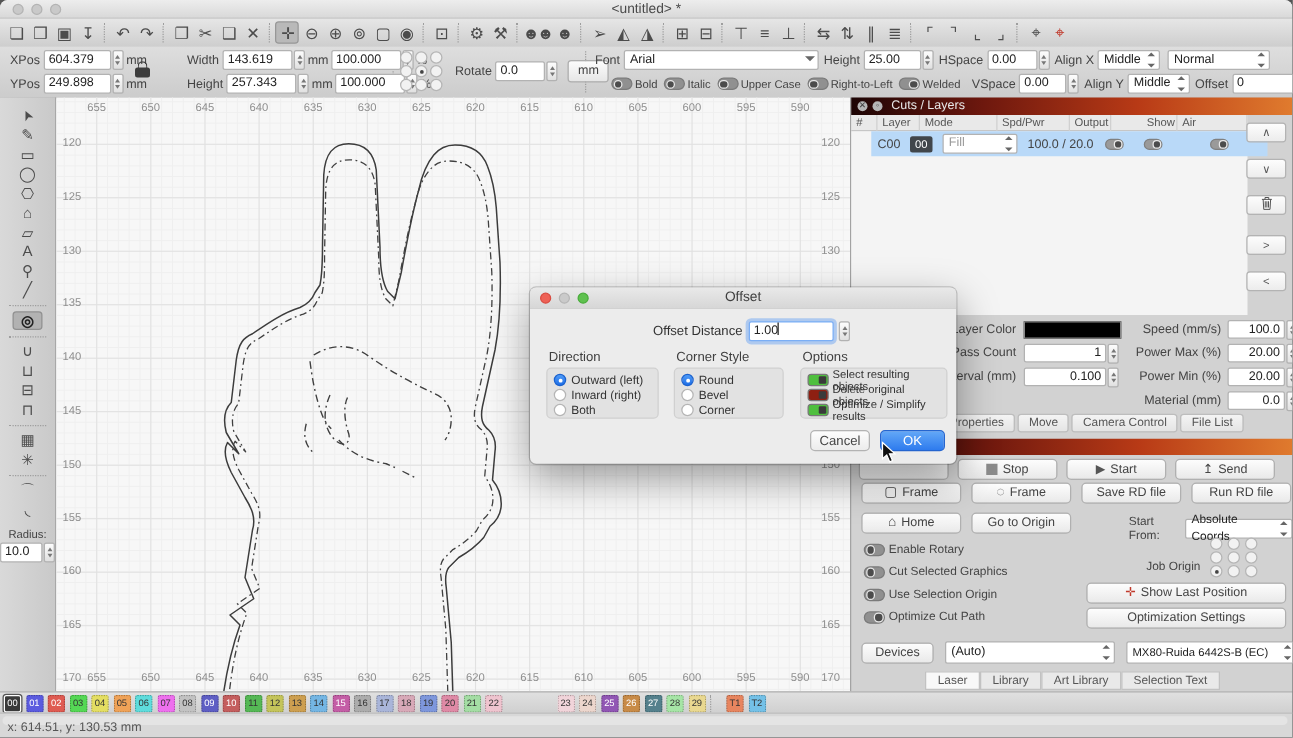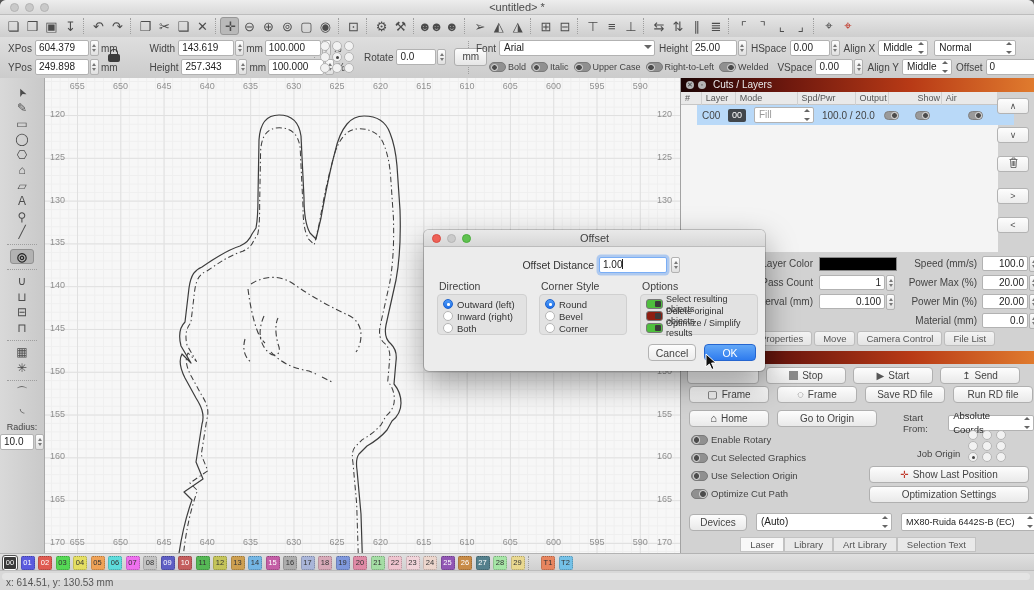--- a/index.html
+++ b/index.html
@@ -562,21 +562,21 @@
       <span class="btn" style="width:80px">
           <span>Run RD file</span>
         </span>
     </div>
 
     <div class="rrow" style="top:332px;left:8px;gap:8px">
       <span class="btn" style="width:80px">
           <span style="font-size:11px">⌂</span>
           <span>Home</span>
         </span>
-      <span class="btn" style="width:100px">
+      <span class="btn" style="width:80px">
           <span>Go to Origin</span>
         </span>
     </div>
     <div class="rrow" style="top:334px;left:222px;align-items:center">
       <span style="font-size:9.5px;color:#444">Start From:</span>
       <span class="sel" style="width:92px;margin-left:5px;font-size:9.5px">
           <span>Absolute Coords</span>
           <span class="ud"></span>
         </span>
     </div>
@@ -669,21 +669,21 @@
       <span class="sw" style="background: rgb(205, 159, 80);">13</span>
       <span class="sw" style="background: rgb(116, 182, 228);">14</span>
       <span class="sw dark" style="background: rgb(196, 94, 166);">15</span>
       <span class="sw" style="background: rgb(172, 172, 172);">16</span>
       <span class="sw" style="background: rgb(169, 181, 217);">17</span>
       <span class="sw" style="background: rgb(216, 169, 184);">18</span>
       <span class="sw" style="background: rgb(126, 151, 220);">19</span>
       <span class="sw" style="background: rgb(223, 138, 166);">20</span>
       <span class="sw" style="background: rgb(164, 221, 164);">21</span>
       <span class="sw" style="background: rgb(239, 196, 207);">22</span>
-      <span class="sw" style="background: rgb(241, 212, 218);">23</span>
+      <span class="sw" style="background: rgb(241, 212, 218); margin-left: 40px;">23</span>
       <span class="sw" style="background: rgb(236, 214, 205);">24</span>
       <span class="sw dark" style="background: rgb(145, 86, 180);">25</span>
       <span class="sw dark" style="background: rgb(200, 139, 71);">26</span>
       <span class="sw dark" style="background: rgb(84, 128, 140);">27</span>
       <span class="sw" style="background: rgb(166, 229, 166);">28</span>
       <span class="sw" style="background: rgb(233, 216, 144);">29</span>
       <i class="palsp"></i>
       <span class="sw" style="background: rgb(231, 133, 95);">T1</span>
       <span class="sw" style="background: rgb(116, 193, 231);">T2</span>
     </div>

